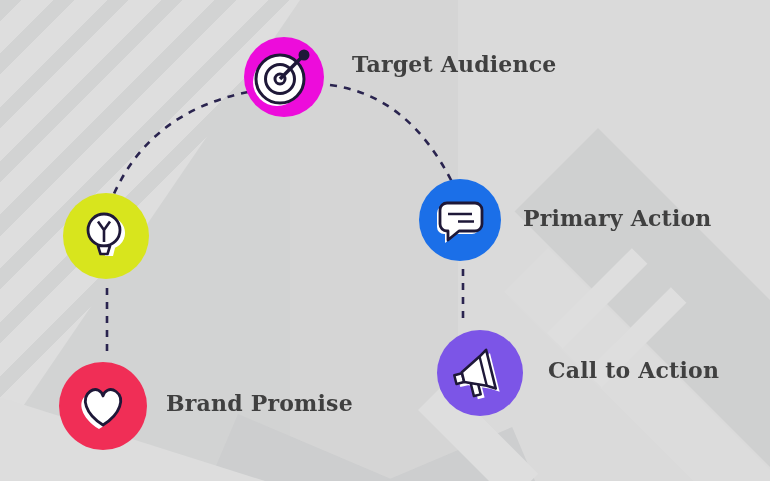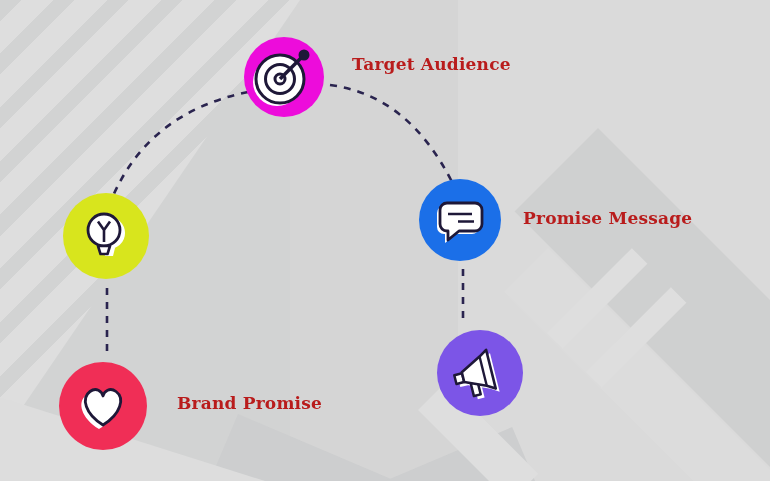--- a/index.html
+++ b/index.html
@@ -38,21 +38,21 @@
   .connectors{position:absolute;left:0;top:0;}
   .connectors path{fill:none;stroke:#2a244f;stroke-width:2.6;stroke-dasharray:7 7;}
   
   .badge{
     position:absolute;border-radius:50%;
     display:flex;align-items:center;justify-content:center;
   }
   .badge svg{overflow:visible;display:block;}
   .icon{color:#1e1838;}
   .node-label{
-    position:absolute;color:#b91c1c;font-weight:700;font-size:17px;line-height:28px;
+    position:absolute;color:#404040;font-weight:700;font-size:22px;line-height:28px;
     letter-spacing:0.2px;white-space:pre-line;
   }
 </style>
 </head>
 <body>
 
 <div class="canvas">
 
   <div class="bg bg-left"></div>
   <div class="bg bg-band"></div>
@@ -97,40 +97,41 @@
       <path d="M24,42 h12 l-2.5,8 h-7 Z" fill="#fff" stroke="currentColor" stroke-width="2.6" stroke-linejoin="round"></path>
     </svg>
   </div>
 
   <div class="badge" style="left: 59px; top: 362px; width: 88px; height: 88px; background-color: rgb(240, 46, 86);">
     <svg class="icon" width="64" height="64" viewBox="0 0 64 64">
       <path d="M32,51 C14,40 10,24 19,17.5 C25,13 31,17 32,22 C33,17 39,13 45,17.5 C54,24 50,40 32,51 Z" fill="#fff" stroke="none" transform="translate(-4,4)"></path>
       <path d="M32,51 C14,40 10,24 19,17.5 C25,13 31,17 32,22 C33,17 39,13 45,17.5 C54,24 50,40 32,51 Z" fill="#fff" stroke="currentColor" stroke-width="2.8" stroke-linejoin="round"></path>
     </svg>
   </div>
-  <div class="node-label" style="left:177px;top:389px">Brand Promise</div>
+  <div class="node-label" style="left:166px;top:389px">Brand Promise</div>
 
   <div class="badge" style="left: 419px; top: 179px; width: 82px; height: 82px; background-color: rgb(27, 111, 232);">
     <svg class="icon" width="64" height="64" viewBox="0 0 64 64">
       <path d="M19,15 h28 a7,7 0 0 1 7,7 v14 a7,7 0 0 1 -7,7 H31 L20,52 L20,43 h-1 a7,7 0 0 1 -7,-7 V22 a7,7 0 0 1 7,-7 Z" fill="#fff" stroke="none" transform="translate(-3,3)"></path>
       <path d="M19,15 h28 a7,7 0 0 1 7,7 v14 a7,7 0 0 1 -7,7 H31 L20,52 L20,43 h-1 a7,7 0 0 1 -7,-7 V22 a7,7 0 0 1 7,-7 Z" fill="#fff" stroke="currentColor" stroke-width="2.8" stroke-linejoin="round"></path>
       <path d="M20,26 H44 M30,33.5 H46" fill="none" stroke="currentColor" stroke-width="2.5"></path>
     </svg>
   </div>
-  <div class="node-label" style="left:523px;top:204px">Promise Message</div>
+  <div class="node-label" style="left:523px;top:204px">Primary Action</div>
 
   <div class="badge" style="left: 437px; top: 330px; width: 86px; height: 86px; background-color: rgb(124, 85, 231);">
     <svg class="icon" width="64" height="64" viewBox="0 0 64 64">
       <g transform="rotate(-14 32 34)">
         <g fill="#fff" stroke="none" transform="translate(3,4)">
           <path d="M15,27 L36,16 L44,11 L44,51 L36,46 L15,37 Z"></path>
           <path d="M7,28 h8 v9 h-8 Z"></path>
           <path d="M21,40 h7 v13 h-7 Z"></path>
         </g>
         <path d="M7,28 h8 v9 h-8 Z" fill="#fff" stroke="currentColor" stroke-width="2.5" stroke-linejoin="round"></path>
         <path d="M21,40 h7 v13 h-7 Z" fill="#fff" stroke="currentColor" stroke-width="2.5" stroke-linejoin="round"></path>
         <path d="M15,27 L36,16 L44,11 L44,51 L36,46 L15,37 Z" fill="#fff" stroke="currentColor" stroke-width="2.6" stroke-linejoin="round"></path>
         <path d="M36,16 L36,46" fill="none" stroke="currentColor" stroke-width="2.4"></path>
       </g>
     </svg>
   </div>
+  <div class="node-label" style="left:548px;top:356px">Call to Action</div>
 
 </div>
 
 </body></html>

